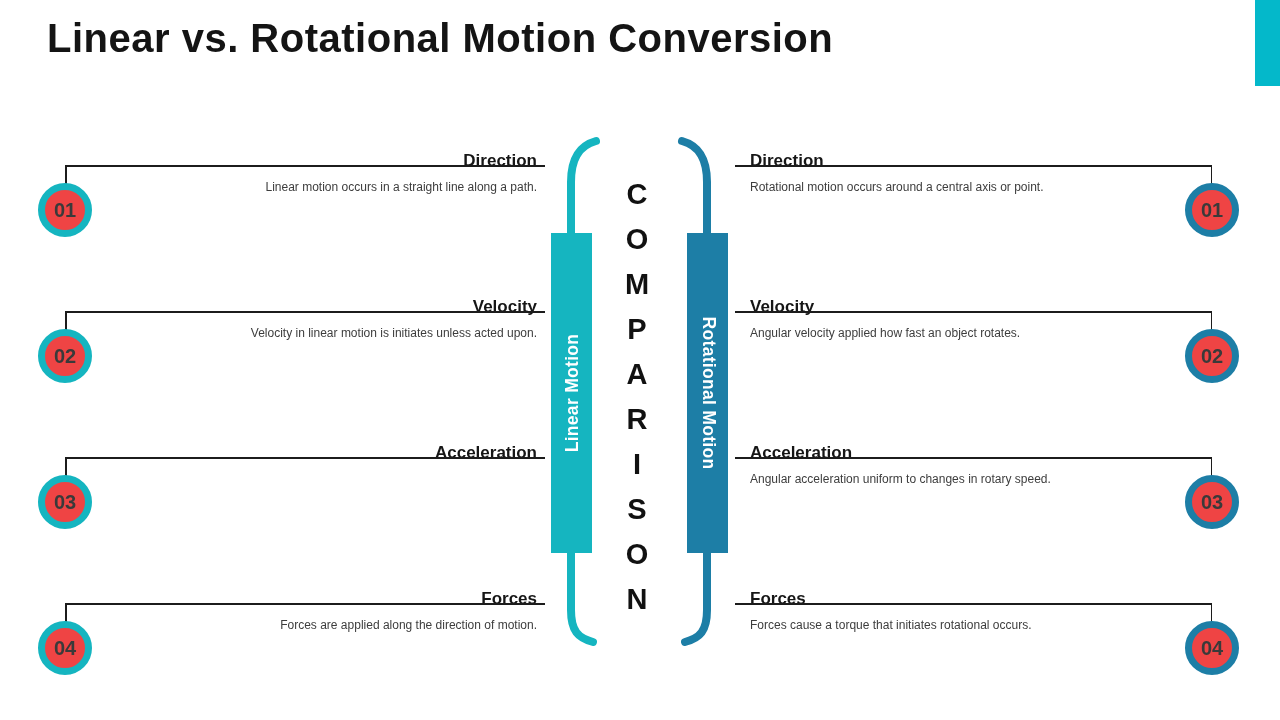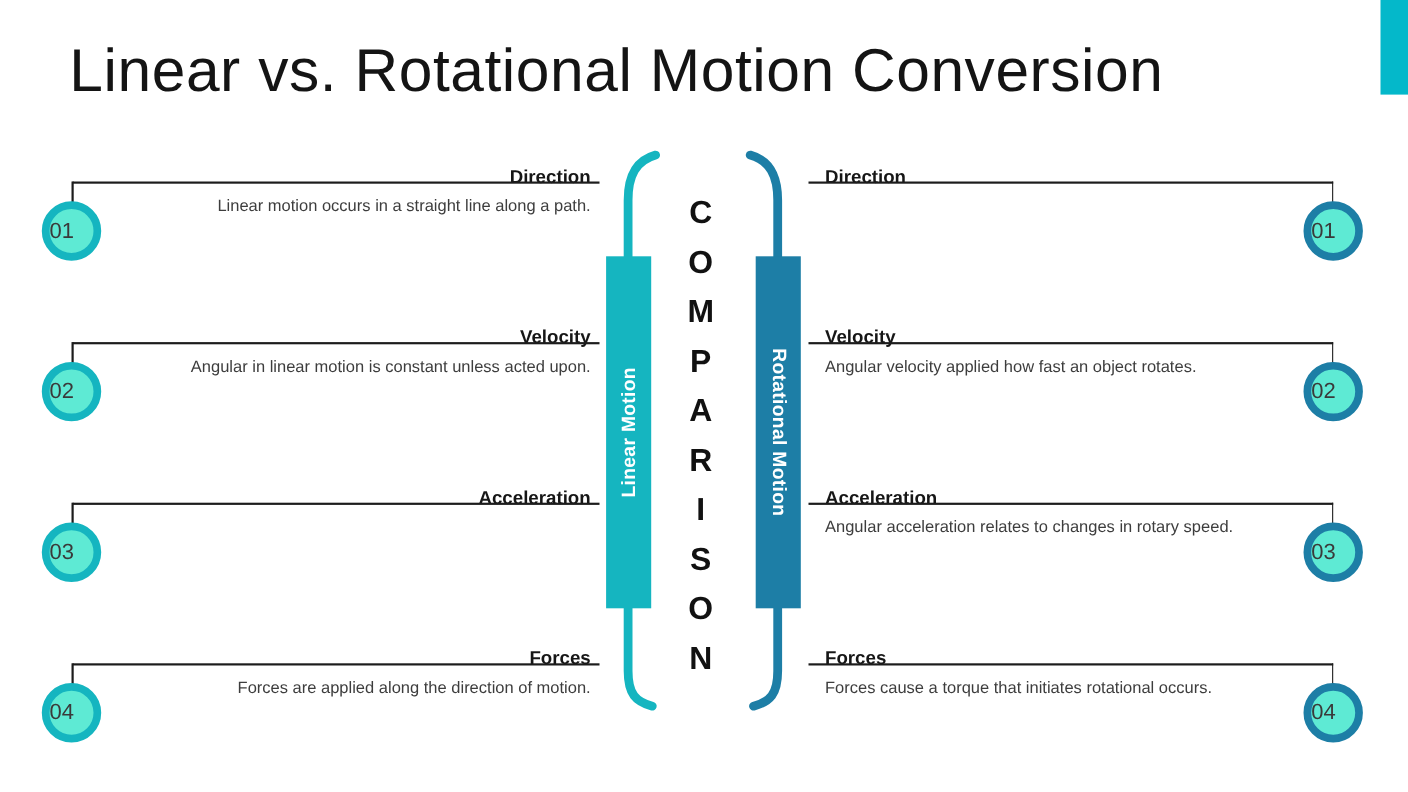--- a/index.html
+++ b/index.html
@@ -7,23 +7,23 @@
     position:relative;
     width:1280px;height:720px;
     background:#ffffff;
     overflow:hidden;
     font-family:"Liberation Sans", sans-serif;
   }
   
   .title{
     position:absolute;
     left:47px;top:16px;
-    margin:16px;
-    font-size:55px;
-    font-weight:400;
+    margin:0;
+    font-size:40px;
+    font-weight:700;
     letter-spacing:0.5px;
     color:#141414;
   }
   
   .corner-accent{
     position:absolute;
     left:1255px;top:0;
     width:25px;height:86px;
     background:#04b8ca;
   }
@@ -84,31 +84,32 @@
     height:1.5px;background:#1c1c1c;
   }
   .vline{
     position:absolute;top:34px;
     width:1.5px;height:19px;background:#1c1c1c;
   }
   .row-left  .vline{left:-1px;}
   .row-right .vline{right:0;}
   .desc{
     position:absolute;top:46px;
-    font-size:15px;line-height:21px;color:#3d3d3d;
+    font-size:12px;line-height:21px;color:#3d3d3d;
   }
   .row-left  .desc{right:8px;width:393px;text-align:right;}
   .row-right .desc{left:15px;width:384px;text-align:left;}
   .num-circle{
     position:absolute;top:52px;
     width:40px;height:40px;
-    background:#5eead4;
+    background:#ef4444;
     border-radius:50%;
     border:7px solid #15b5c0;
-    text-align:left;
+    text-align:center;
+    font-weight:bold;
   }
   .row-left  .num-circle{left:-28px;}
   .row-right .num-circle{right:-27px;border-color:#1d7ea6;}
   .num-circle span{
     display:inline-block;
     line-height:40px;
     font-size:20px;
     color:#3a3a3a;
   }
 </style>
@@ -156,21 +157,21 @@
     <div class="desc">Linear motion occurs in a straight line along a path.</div>
     <div class="num-circle">
       <span>01</span>
     </div>
   </div>
 
   <div class="row row-left r1">
     <div class="row-heading">Velocity</div>
     <div class="hline"></div>
     <div class="vline"></div>
-    <div class="desc">Angular in linear motion is constant unless acted upon.</div>
+    <div class="desc">Velocity in linear motion is initiates unless acted upon.</div>
     <div class="num-circle">
       <span>02</span>
     </div>
   </div>
 
   <div class="row row-left r2">
     <div class="row-heading">Acceleration</div>
     <div class="hline"></div>
     <div class="vline"></div>
     <div class="num-circle">
@@ -185,40 +186,41 @@
     <div class="desc">Forces are applied along the direction of motion.</div>
     <div class="num-circle">
       <span>04</span>
     </div>
   </div>
 
   <div class="row row-right r0">
     <div class="row-heading">Direction</div>
     <div class="hline"></div>
     <div class="vline"></div>
+    <div class="desc">Rotational motion occurs around a central axis or point.</div>
     <div class="num-circle">
       <span>01</span>
     </div>
   </div>
 
   <div class="row row-right r1">
     <div class="row-heading">Velocity</div>
     <div class="hline"></div>
     <div class="vline"></div>
     <div class="desc">Angular velocity applied how fast an object rotates.</div>
     <div class="num-circle">
       <span>02</span>
     </div>
   </div>
 
   <div class="row row-right r2">
     <div class="row-heading">Acceleration</div>
     <div class="hline"></div>
     <div class="vline"></div>
-    <div class="desc">Angular acceleration relates to changes in rotary speed.</div>
+    <div class="desc">Angular acceleration uniform to changes in rotary speed.</div>
     <div class="num-circle">
       <span>03</span>
     </div>
   </div>
 
   <div class="row row-right r3">
     <div class="row-heading">Forces</div>
     <div class="hline"></div>
     <div class="vline"></div>
     <div class="desc">Forces cause a torque that initiates rotational occurs.</div>

